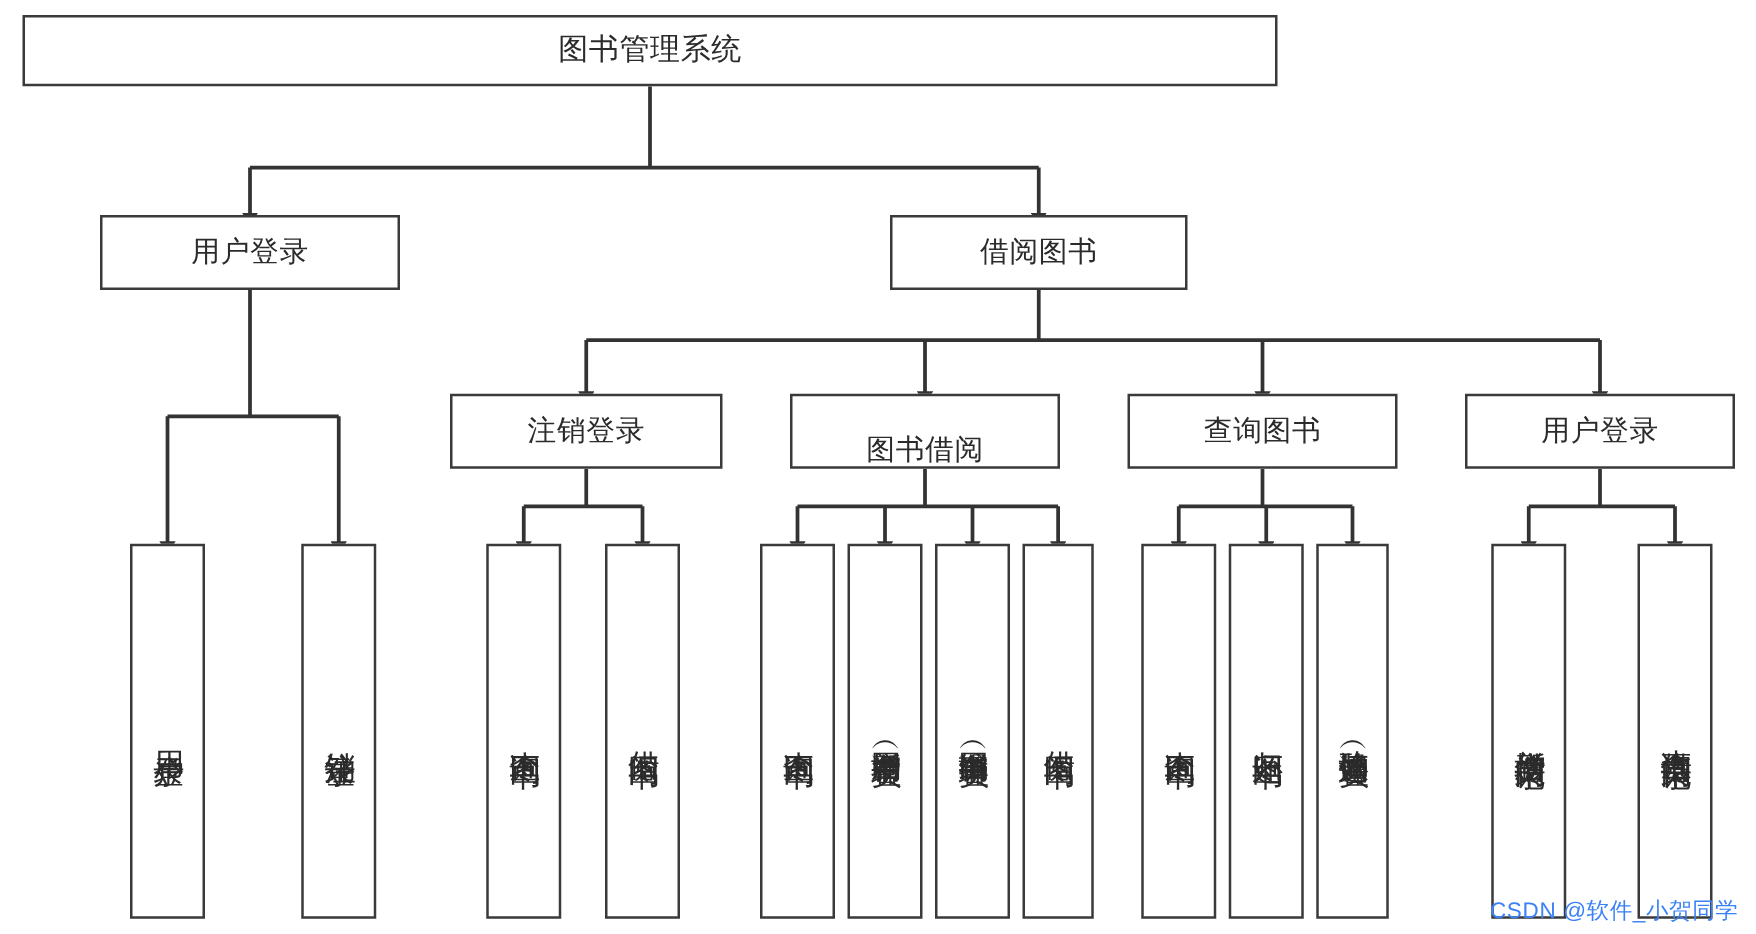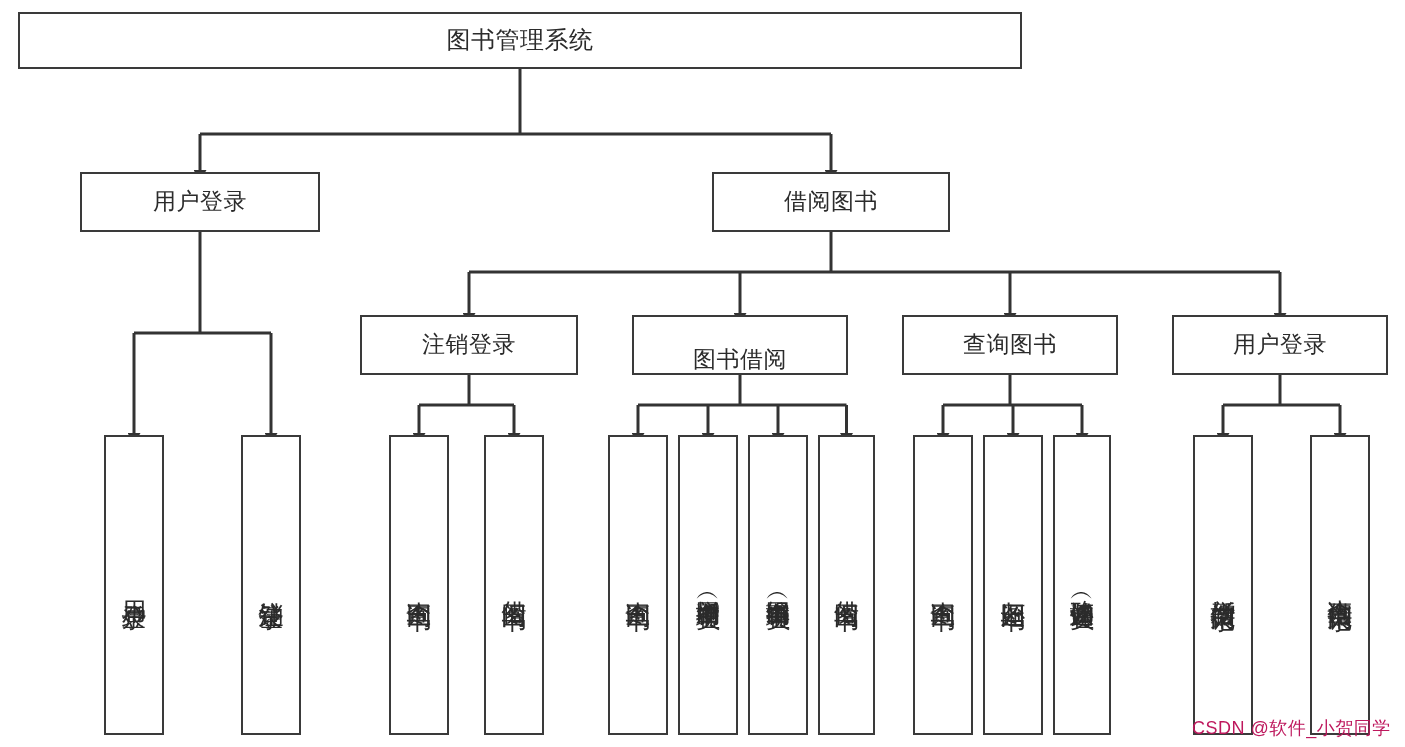--- a/index.html
+++ b/index.html
@@ -172,14 +172,14 @@
       <div class="node vertical tall" style="left: 1053px; top: 435px; width: 58px; height: 300px;">
         <div class="label">确认归还（管理员）</div>
       </div>
       <div class="node vertical" style="left: 1193px; top: 435px; width: 60px; height: 300px;">
         <div class="label">新增借阅记录</div>
       </div>
       <div class="node vertical" style="left: 1310px; top: 435px; width: 60px; height: 300px;">
         <div class="label">查询借阅记录</div>
       </div>
     </div>
-  <div class="watermark" style="left: 1192px; top: 716px; color: #be185d;">CSDN @软件_小贺同学</div>
+  <div class="watermark" style="left: 1192px; top: 716px; color: #3b82f6;">CSDN @软件_小贺同学</div>
 </div>
 
 </body></html>

